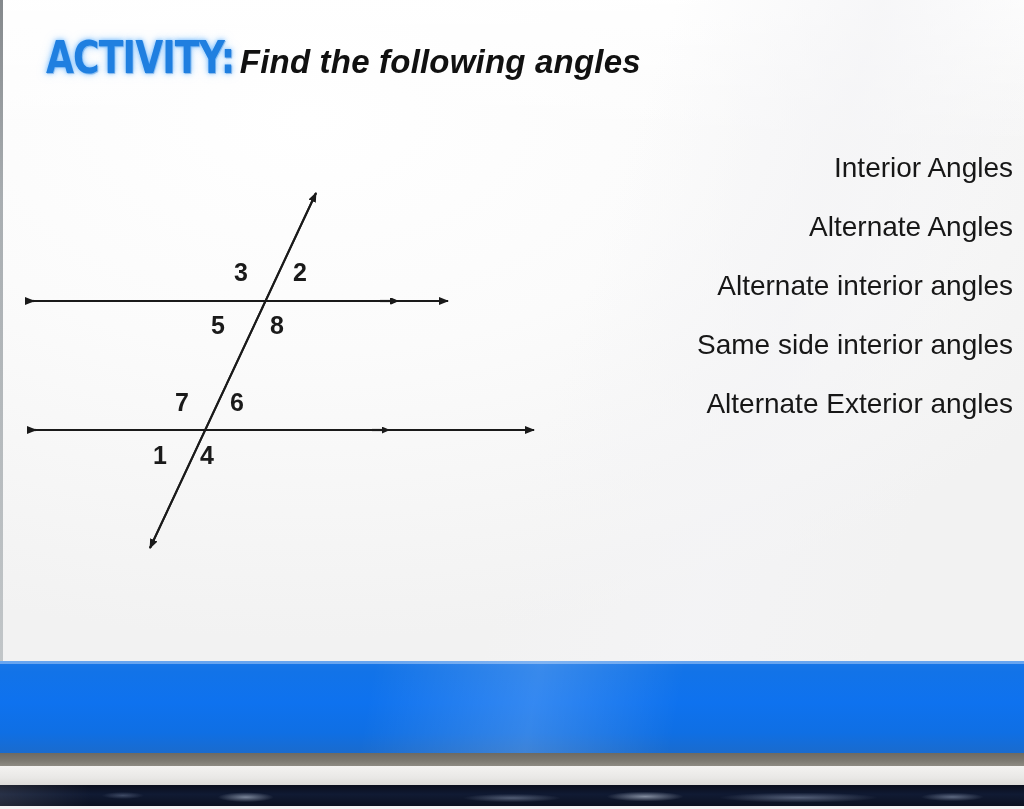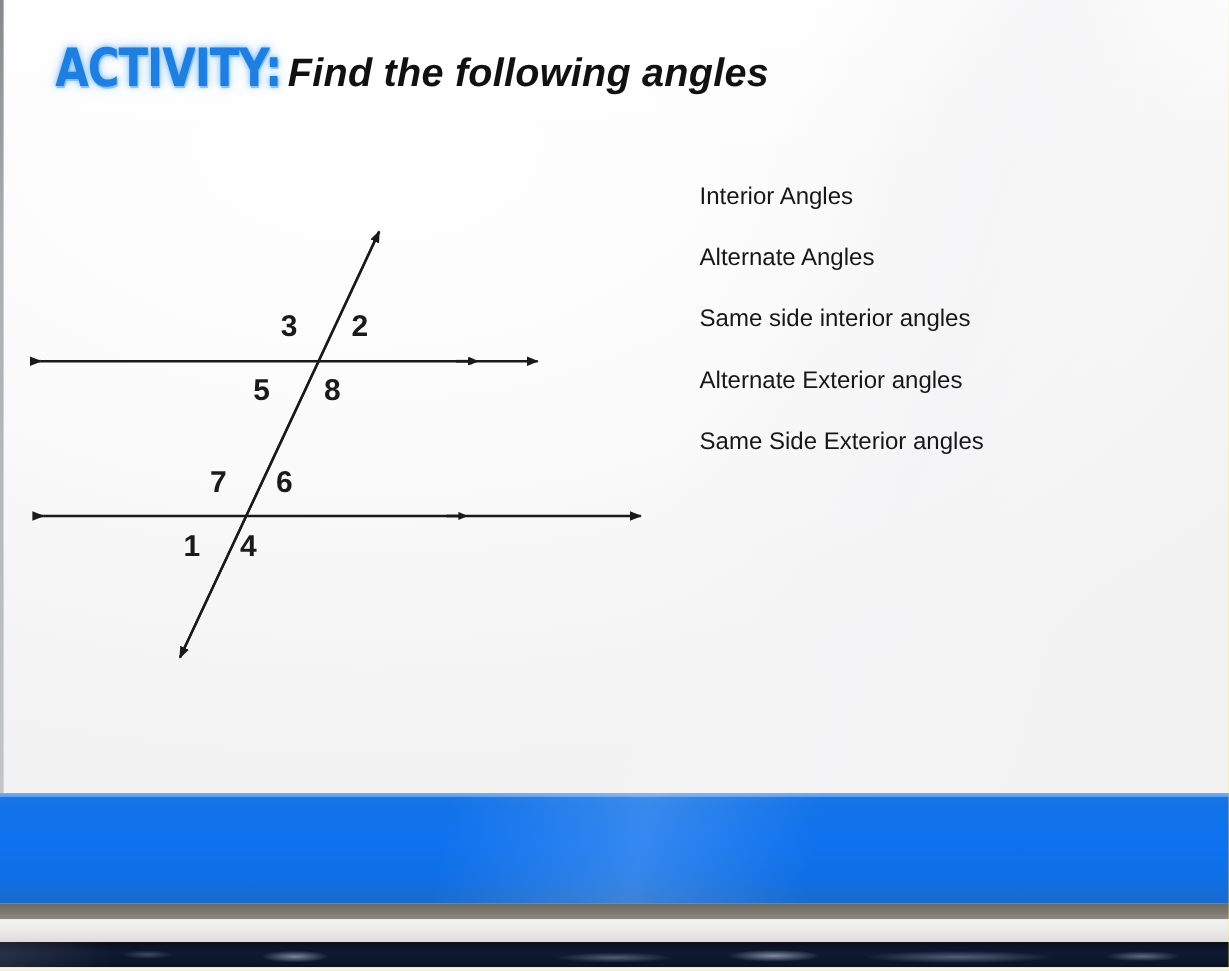--- a/index.html
+++ b/index.html
@@ -109,25 +109,26 @@
 
   
   .angle-list {
     position: absolute;
     left: 583px;
     top: 154px;
     width: 430px;
   }
   .angle-list-item {
     font-family: "Liberation Sans", sans-serif;
-    font-size: 20px;
+    font-size: 28px;
     color: #171717;
     line-height: 1;
     margin-bottom: 31px;
     white-space: nowrap;
+    text-align: right;
   }
 
   
   .blue-bar {
     position: absolute;
     left: 0;
     top: 661px;
     width: 1024px;
     height: 92px;
     background: linear-gradient(180deg,
@@ -246,23 +247,23 @@
     <span class="angle-num" style="left:270px; top:163px;">8</span>
     <span class="angle-num" style="left:175px; top:240px;">7</span>
     <span class="angle-num" style="left:230px; top:240px;">6</span>
     <span class="angle-num" style="left:153px; top:293px;">1</span>
     <span class="angle-num" style="left:200px; top:293px;">4</span>
   </div>
 
   <div class="angle-list">
     <div class="angle-list-item">Interior Angles</div>
     <div class="angle-list-item">Alternate Angles</div>
+    <div class="angle-list-item">Alternate interior angles</div>
     <div class="angle-list-item">Same side interior angles</div>
     <div class="angle-list-item">Alternate Exterior angles</div>
-    <div class="angle-list-item">Same Side Exterior angles</div>
   </div>
 
   <div class="blue-bar">
     <div class="blue-bar-top-hi"></div>
     <div class="blue-bar-sheen"></div>
   </div>
   <div class="gray-strip"></div>
   <div class="light-strip"></div>
   <div class="dark-band">
     <div class="dark-band-tex"></div>

